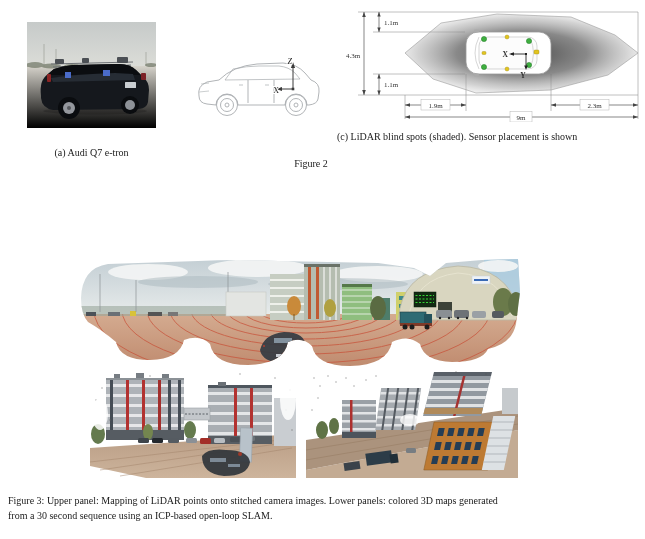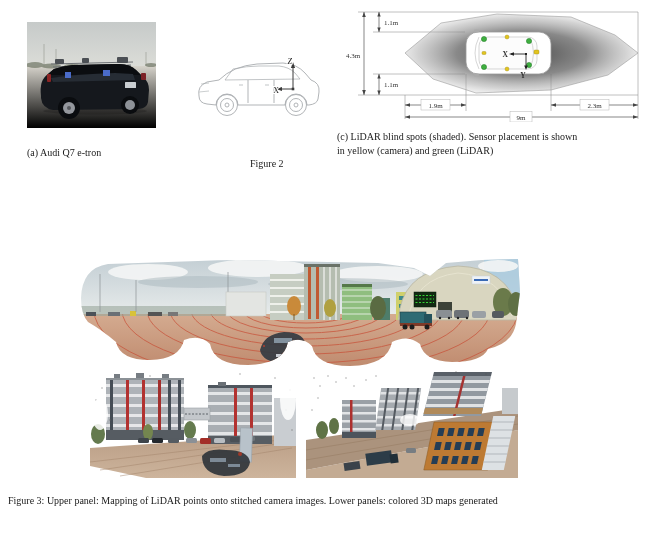--- a/index.html
+++ b/index.html
@@ -1,21 +1,21 @@
 <!DOCTYPE html>
 <html><head>
 <meta charset="utf-8">
 <style>
   *{box-sizing:border-box}
   html,body{margin:0;padding:0;background:#ffffff}
   .page{position:relative;width:645px;height:539px;background:#fff;overflow:hidden;
         font-family:"Liberation Serif",serif;color:#1a1a1a}
   .abs{position:absolute}
   .caption{font-size:10px;line-height:14px}
-  .center{text-align:left}
+  .center{text-align:center}
   svg{display:block}
   text{font-family:"Liberation Serif",serif}
   .axis{font-size:8px;fill:#222}
   .halo{paint-order:stroke;stroke:#ffffff;stroke-width:2px}
   .italic{font-style:italic}
   .dim{font-size:7px;fill:#333}
   .mid{text-anchor:middle}
   .enda{text-anchor:end}
 </style>
 </head>
@@ -190,21 +190,20 @@
     </g>
     <text class="dim" x="1" y="50">4.3m</text>
     <text class="dim" x="39" y="17">1.1m</text>
     <text class="dim" x="39" y="79">1.1m</text>
     <text class="dim mid" x="90.5" y="99.5">1.9m</text>
     <text class="dim mid" x="249.5" y="99.5">2.3m</text>
     <text class="dim mid" x="176" y="111.5">9m</text>
   </svg>
   <div class="abs caption" style="left:337px;top:130px;width:304px">
     <div>(c) LiDAR blind spots (shaded). Sensor placement is shown</div>
-    <div>in yellow (camera) and green (LiDAR)</div>
   </div>
 
   <div class="abs caption center" style="left:250px;top:157px;width:122px">Figure 2</div>
 
   <svg class="abs" style="left:78px;top:258px" width="444" height="110" viewBox="0 0 444 110">
     <defs>
       <clipPath id="panoClip">
         <path d="M3,40 Q4,10 30,6 L120,3 Q160,1 200,3 L300,5 L336,10 L352,18 L368,5 L404,2 L440,1 L442,34 L438,66
                  Q434,86 410,91 Q404,104 374,104 Q346,103 342,86 Q330,76 314,84 Q310,107 272,108 Q238,108 234,88
                  Q224,78 210,84 Q206,106 170,107 Q136,107 132,86 Q122,76 106,82 Q102,101 72,102 Q42,102 38,84
@@ -570,15 +569,16 @@
         <circle cx="60" cy="10" r="0.7"></circle>
       <circle cx="70" cy="6" r="0.7"></circle>
         <circle cx="150" cy="2" r="0.7"></circle>
         <circle cx="180" cy="4" r="0.7"></circle>
     </g>
     <ellipse cx="104" cy="50" rx="10" ry="6" fill="#ffffff" opacity="0.8"></ellipse>
   </svg>
 
   <div class="abs caption" style="left:8px;top:493px;width:634px;line-height:15px">
     <div>Figure 3: Upper panel: Mapping of LiDAR points onto stitched camera images. Lower panels: colored 3D maps generated</div>
+    <div>from a 30 second sequence using an ICP-based open-loop SLAM.</div>
   </div>
 
 </div>
 
 </body></html>

